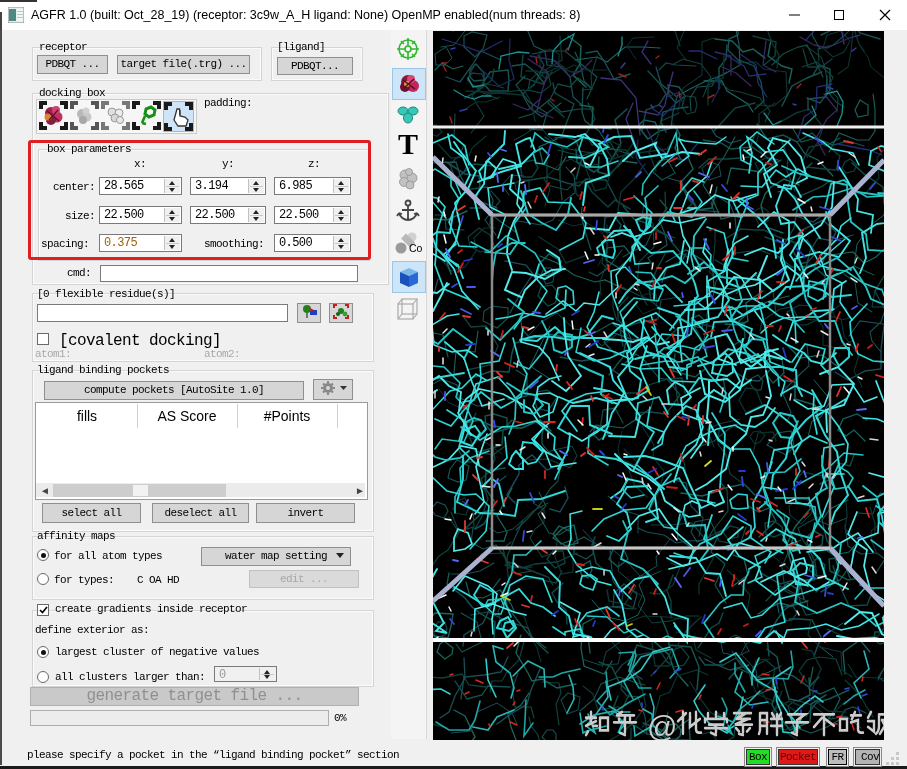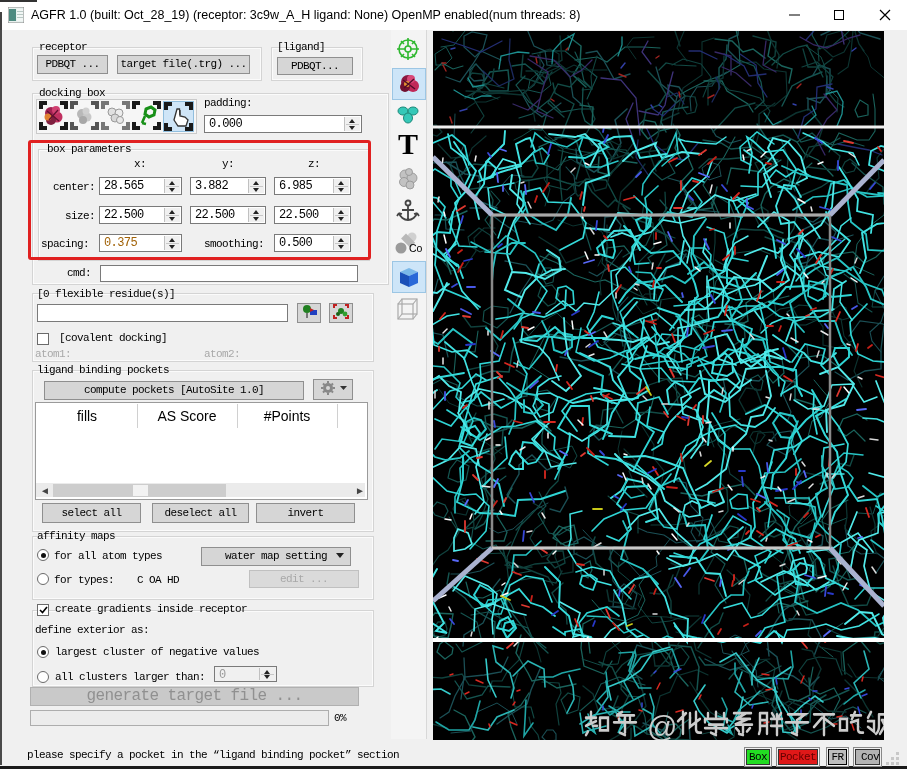--- a/index.html
+++ b/index.html
@@ -91,42 +91,35 @@
           </g>
         </svg></div>
 <div style="position:absolute;left:163px;top:71px;width:29px;height:29px;background:#cfe5f7;border:1px solid #90bede;"><svg width="29" height="29">
           <path d="M2 8 V2 H8 M21 2 H27 V8 M27 21 V27 H21 M8 27 H2 V21" stroke="#1a1a1a" stroke-width="4" fill="none"></path>
           <g>
             <path d="M13 7 l2.5 0 L16 14 l5 1 l3 3 l-2 6 l-8 0 l-4 -6 z" fill="#fff" stroke="#333" stroke-width="1.3"></path>
             <path d="M16 13 l0 -5" stroke="#333" stroke-width="1.2"></path>
           </g>
         </svg></div>
 <div class="lbl" style="left:204px;top:67px;color:#000;font-size:11px">padding:</div>
-<div class="spin" style="left:204px;top:85px;width:156px;height:16px;background:#fff">
-        <span class="spv" style="color:#000">0.000</span>
-        <span class="spb">
-          <i class="ua"></i>
-          <i class="da"></i>
-        </span>
-      </div>
 <div class="grp" style="left:38px;top:119px;width:330px;height:110px"></div>
 <div class="lbl" style="left:47px;top:113px;color:#000;font-size:11px">box parameters</div>
 <div class="lbl" style="left:134px;top:128px;color:#000;font-size:11px">x:</div>
 <div class="lbl" style="left:222px;top:128px;color:#000;font-size:11px">y:</div>
 <div class="lbl" style="left:308px;top:128px;color:#000;font-size:11px">z:</div>
 <div class="lbl" style="left:53px;top:151px;color:#000;font-size:11px">center:</div>
 <div class="spin" style="left:99px;top:147px;width:81px;height:16px;background:#fff">
         <span class="spv" style="color:#000">28.565</span>
         <span class="spb">
           <i class="ua"></i>
           <i class="da"></i>
         </span>
       </div>
 <div class="spin" style="left:190px;top:147px;width:74px;height:16px;background:#fff">
-        <span class="spv" style="color:#000">3.882</span>
+        <span class="spv" style="color:#000">3.194</span>
         <span class="spb">
           <i class="ua"></i>
           <i class="da"></i>
         </span>
       </div>
 <div class="spin" style="left:274px;top:147px;width:75px;height:16px;background:#fff">
         <span class="spv" style="color:#000">6.985</span>
         <span class="spb">
           <i class="ua"></i>
           <i class="da"></i>
@@ -182,21 +175,21 @@
           <rect x="9" y="6" width="7" height="5" fill="#2040c0"></rect>
           <path d="M9 4 l4 2 l-4 2 z" fill="#c02020"></path>
         </svg></div>
 <div class="btn" style="left:329px;top:273px;width:22px;height:18px;background:#d6d6d6;color:#000;border-color:#8f8f8f;font-size:11px;line-height:18px"><svg width="16" height="15">
           <path d="M1 4 V1 H4 M12 1 H15 V4 M15 11 V14 H12 M4 14 H1 V11" stroke="#c02020" stroke-width="2" fill="none"></path>
           <circle cx="8" cy="7" r="3" fill="#208020"></circle>
           <circle cx="12" cy="10" r="2.4" fill="#30a030"></circle>
           <circle cx="5" cy="10" r="2" fill="#186018"></circle>
         </svg></div>
 <div class="cbx" style="left:37px;top:303px"></div>
-<div class="lbl" style="left:59px;top:302px;color:#000;font-size:11px">[covalent docking]</div>
+<div class="lbl" style="left:59px;top:302px;color:#000;font-size:16px">[covalent docking]</div>
 <div class="lbl" style="left:35px;top:318px;color:#a8a8a8;font-size:11px">atom1:</div>
 <div class="lbl" style="left:204px;top:318px;color:#a8a8a8;font-size:11px">atom2:</div>
 <div class="grp" style="left:32px;top:340px;width:340px;height:160px"></div>
 <div class="lbl" style="left:37px;top:334px;color:#000;font-size:11px">ligand binding pockets</div>
 <div class="btn" style="left:44px;top:351px;width:258px;height:17px;background:#d6d6d6;color:#000;border-color:#8f8f8f;font-size:11px;line-height:17px">compute pockets [AutoSite 1.0]</div>
 <div class="btn" style="left:313px;top:349px;width:38px;height:19px;background:#d6d6d6;color:#000;border-color:#8f8f8f;font-size:11px;line-height:19px"><svg width="30" height="16">
           <g fill="#888">
             <circle cx="10" cy="8" r="5"></circle>
             <circle cx="10" cy="8" r="2" fill="#d6d6d6"></circle>
             <g stroke="#888" stroke-width="2">

